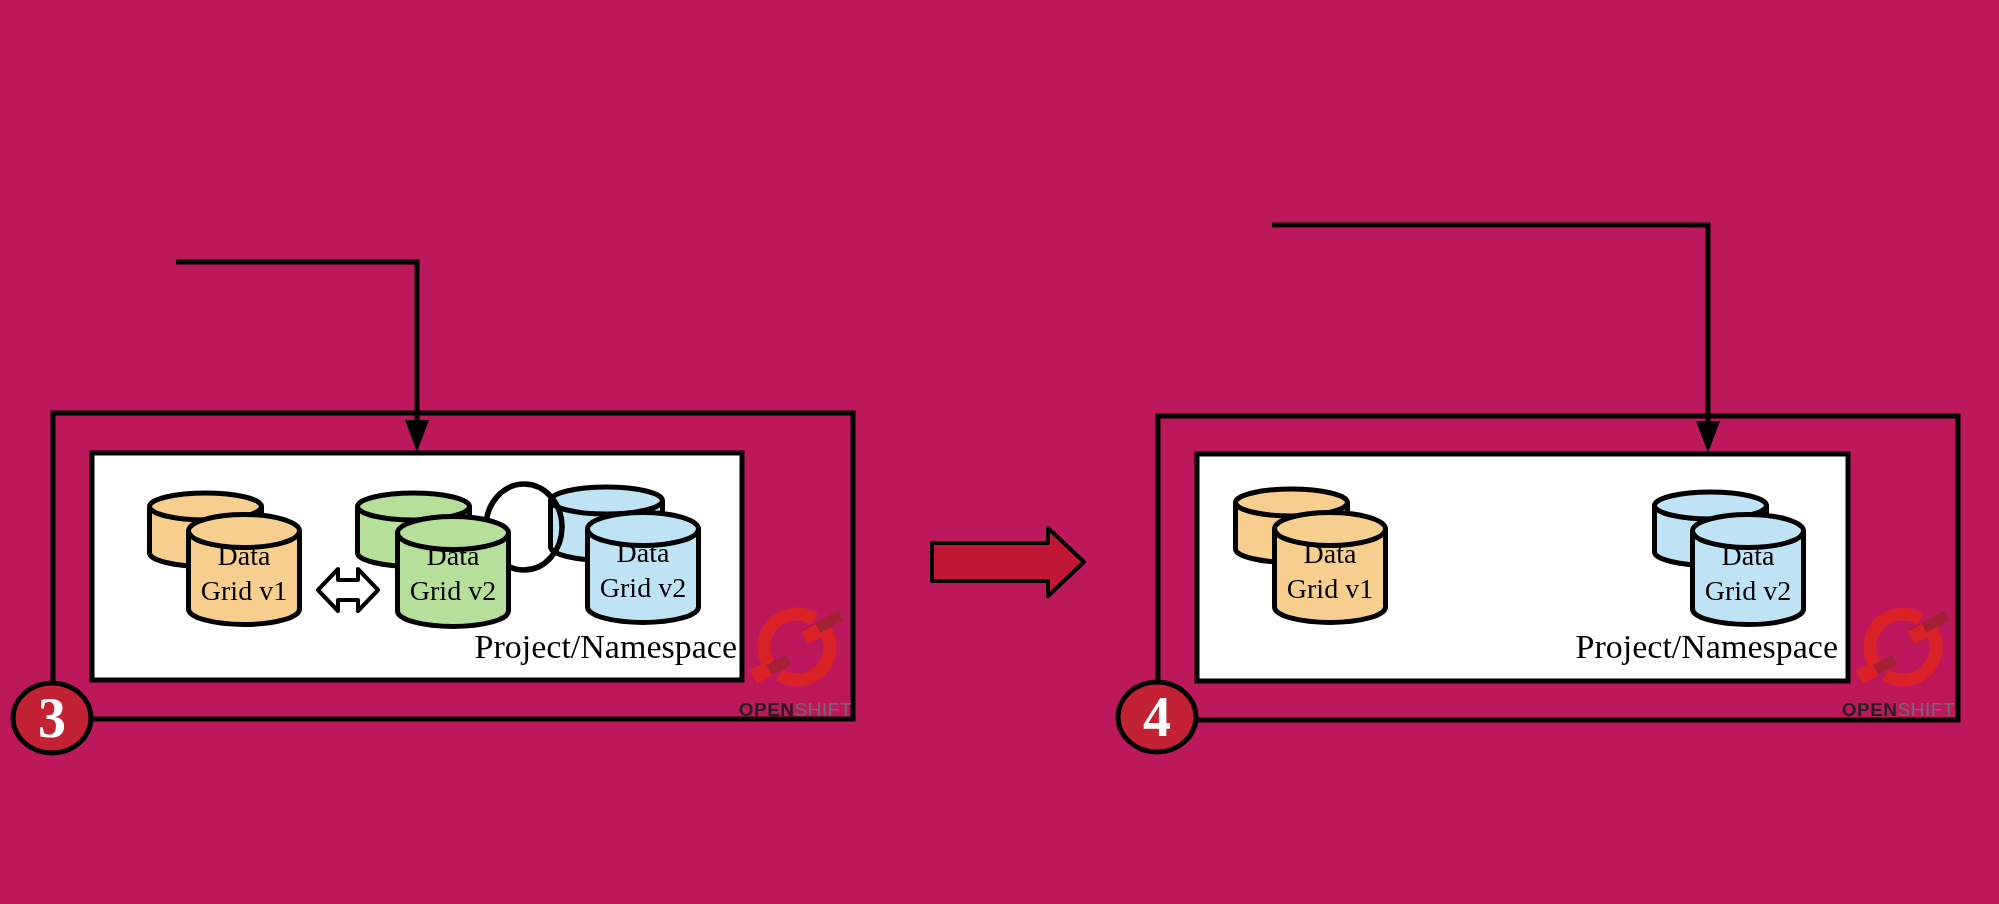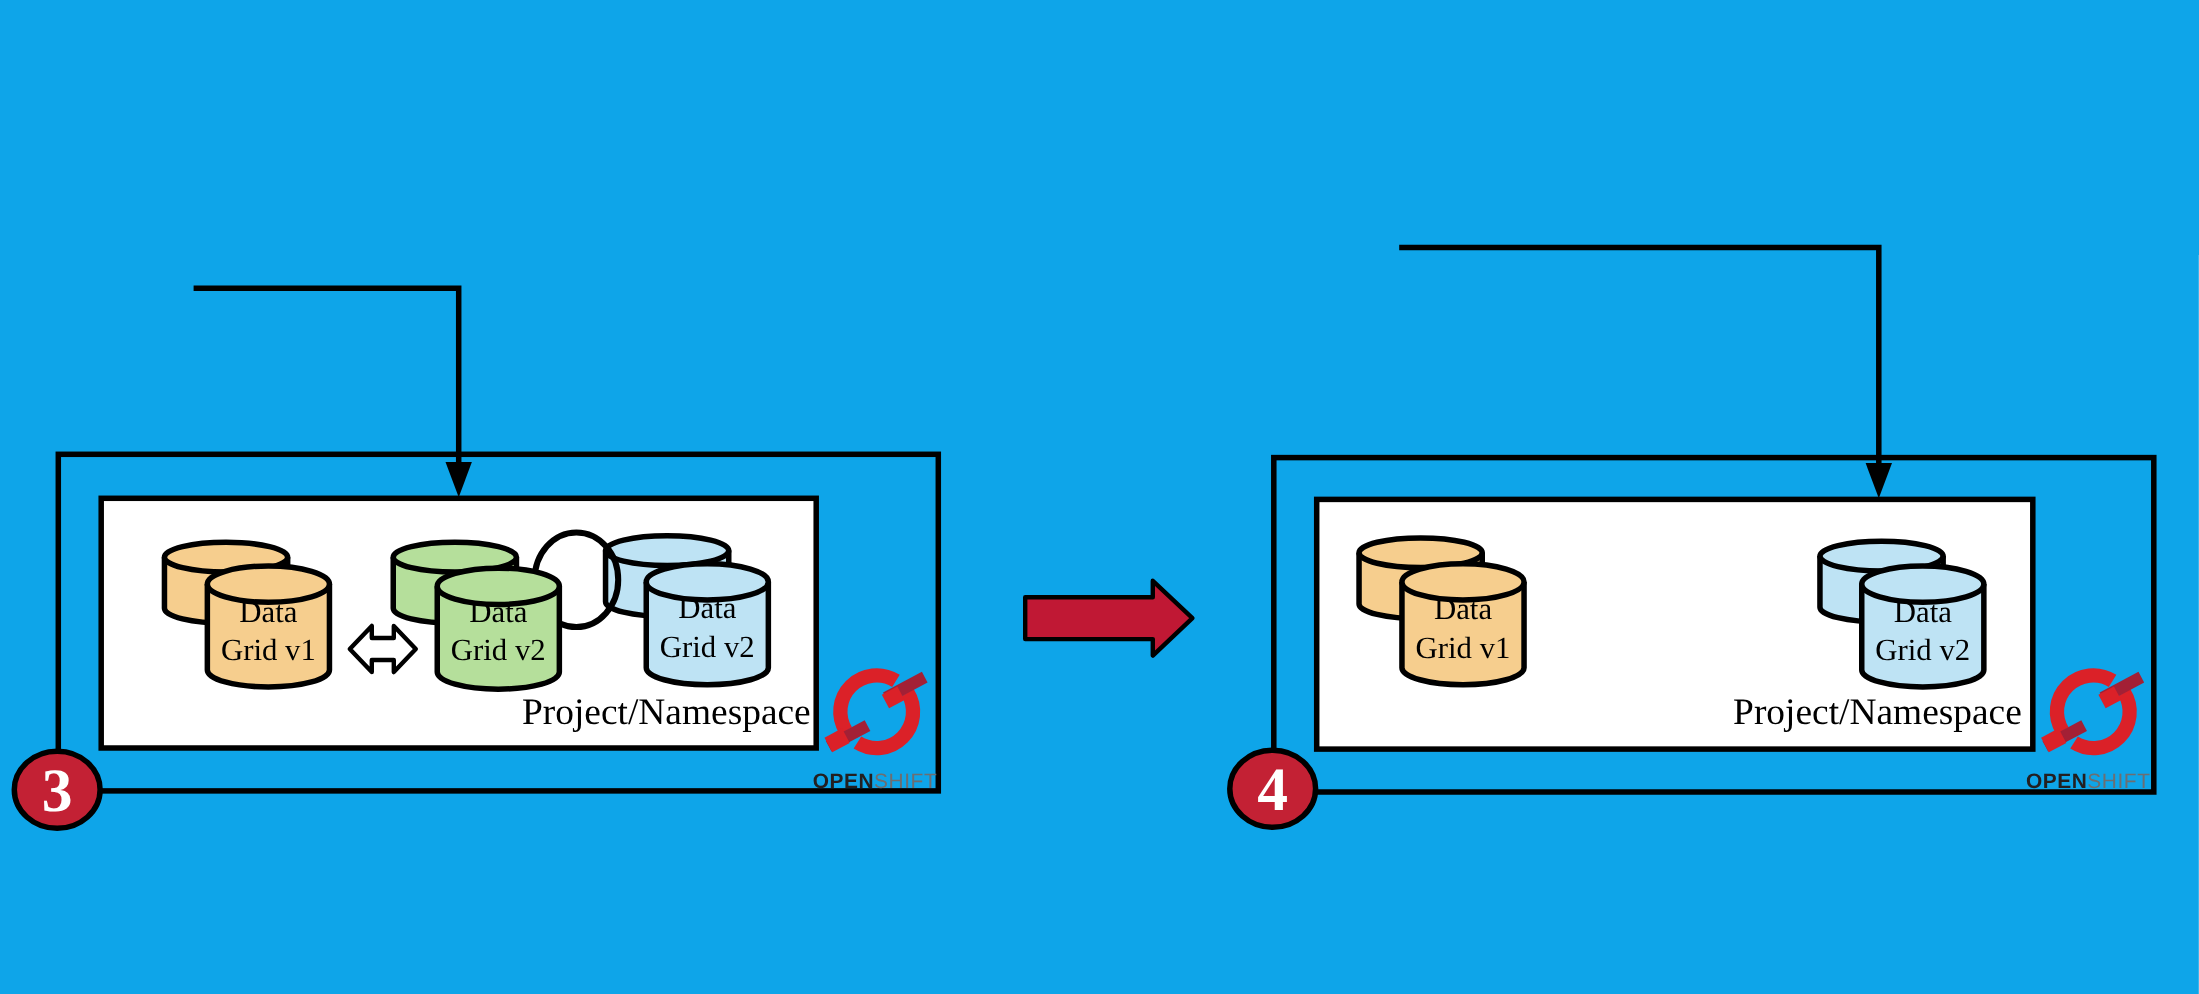--- a/index.html
+++ b/index.html
@@ -8,21 +8,21 @@
     background: #ffffff;
     width: 1999px;
     height: 904px;
     overflow: hidden;
     font-family: "Liberation Serif", "DejaVu Serif", serif;
   }
   #stage {
     position: relative;
     width: 1999px;
     height: 904px;
-    background: #0ea5e9;
+    background: #be185d;
   }
   svg { display: block; }
   text { user-select: none; }
   .cyl-label {
     font-family: "Liberation Serif", "DejaVu Serif", serif;
     font-size: 28px;
     fill: #000000;
     text-anchor: middle;
   }
   .ns-label {

